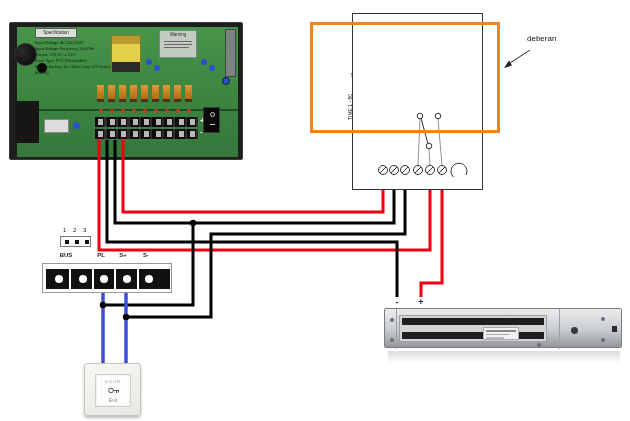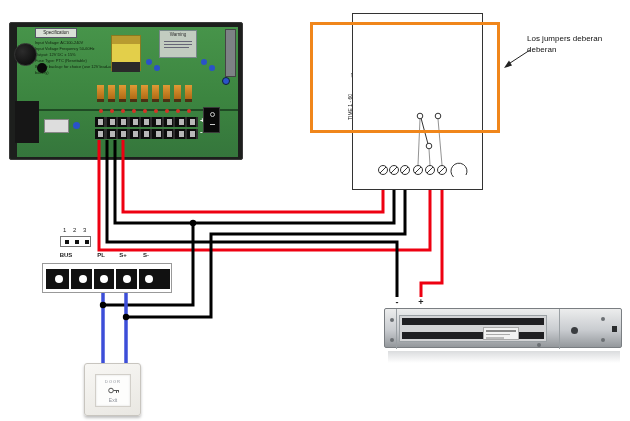--- a/index.html
+++ b/index.html
@@ -238,21 +238,20 @@
     <div class="abs" style="left:216px;top:29px;width:4px;height:4px;border-radius:50%;background:#6b6f73;"></div>
     <div class="abs" style="left:227px;top:17px;width:5px;height:6px;background:#2a2c2e;"></div>
   </div>
   <div class="abs" style="left:388px;top:351px;width:232px;height:12px;z-index:1;
               background:linear-gradient(180deg,rgba(150,155,160,0.35),rgba(150,155,160,0));"></div>
 
   <div class="abs" style="left:393px;top:297px;width:8px;text-align:center;font-size:9px;font-weight:bold;z-index:3;">-</div>
   <div class="abs" style="left:417px;top:297px;width:8px;text-align:center;font-size:9px;font-weight:bold;z-index:3;">+</div>
 
   <div class="abs" style="left:527px;top:34px;width:100px;font-size:8px;line-height:1.35;color:#111;z-index:2;">
-    <div>Los jumpers deberan</div>
     <div>deberan</div>
   </div>
 
   <svg width="630" height="421" viewBox="0 0 630 421" style="z-index:3;pointer-events:none;">
 
     <path d="M99,140 L99,250 L430,250 L430,190" stroke="#ee0011" stroke-width="3" fill="none"></path>
     <path d="M107,140 L107,242 L397,242 L397,297" stroke="#000000" stroke-width="3" fill="none"></path>
     <path d="M115,140 L115,223 L394,223 L394,190" stroke="#000000" stroke-width="3" fill="none"></path>
     <path d="M123,140 L123,212 L383,212 L383,190" stroke="#ee0011" stroke-width="3" fill="none"></path>
 

